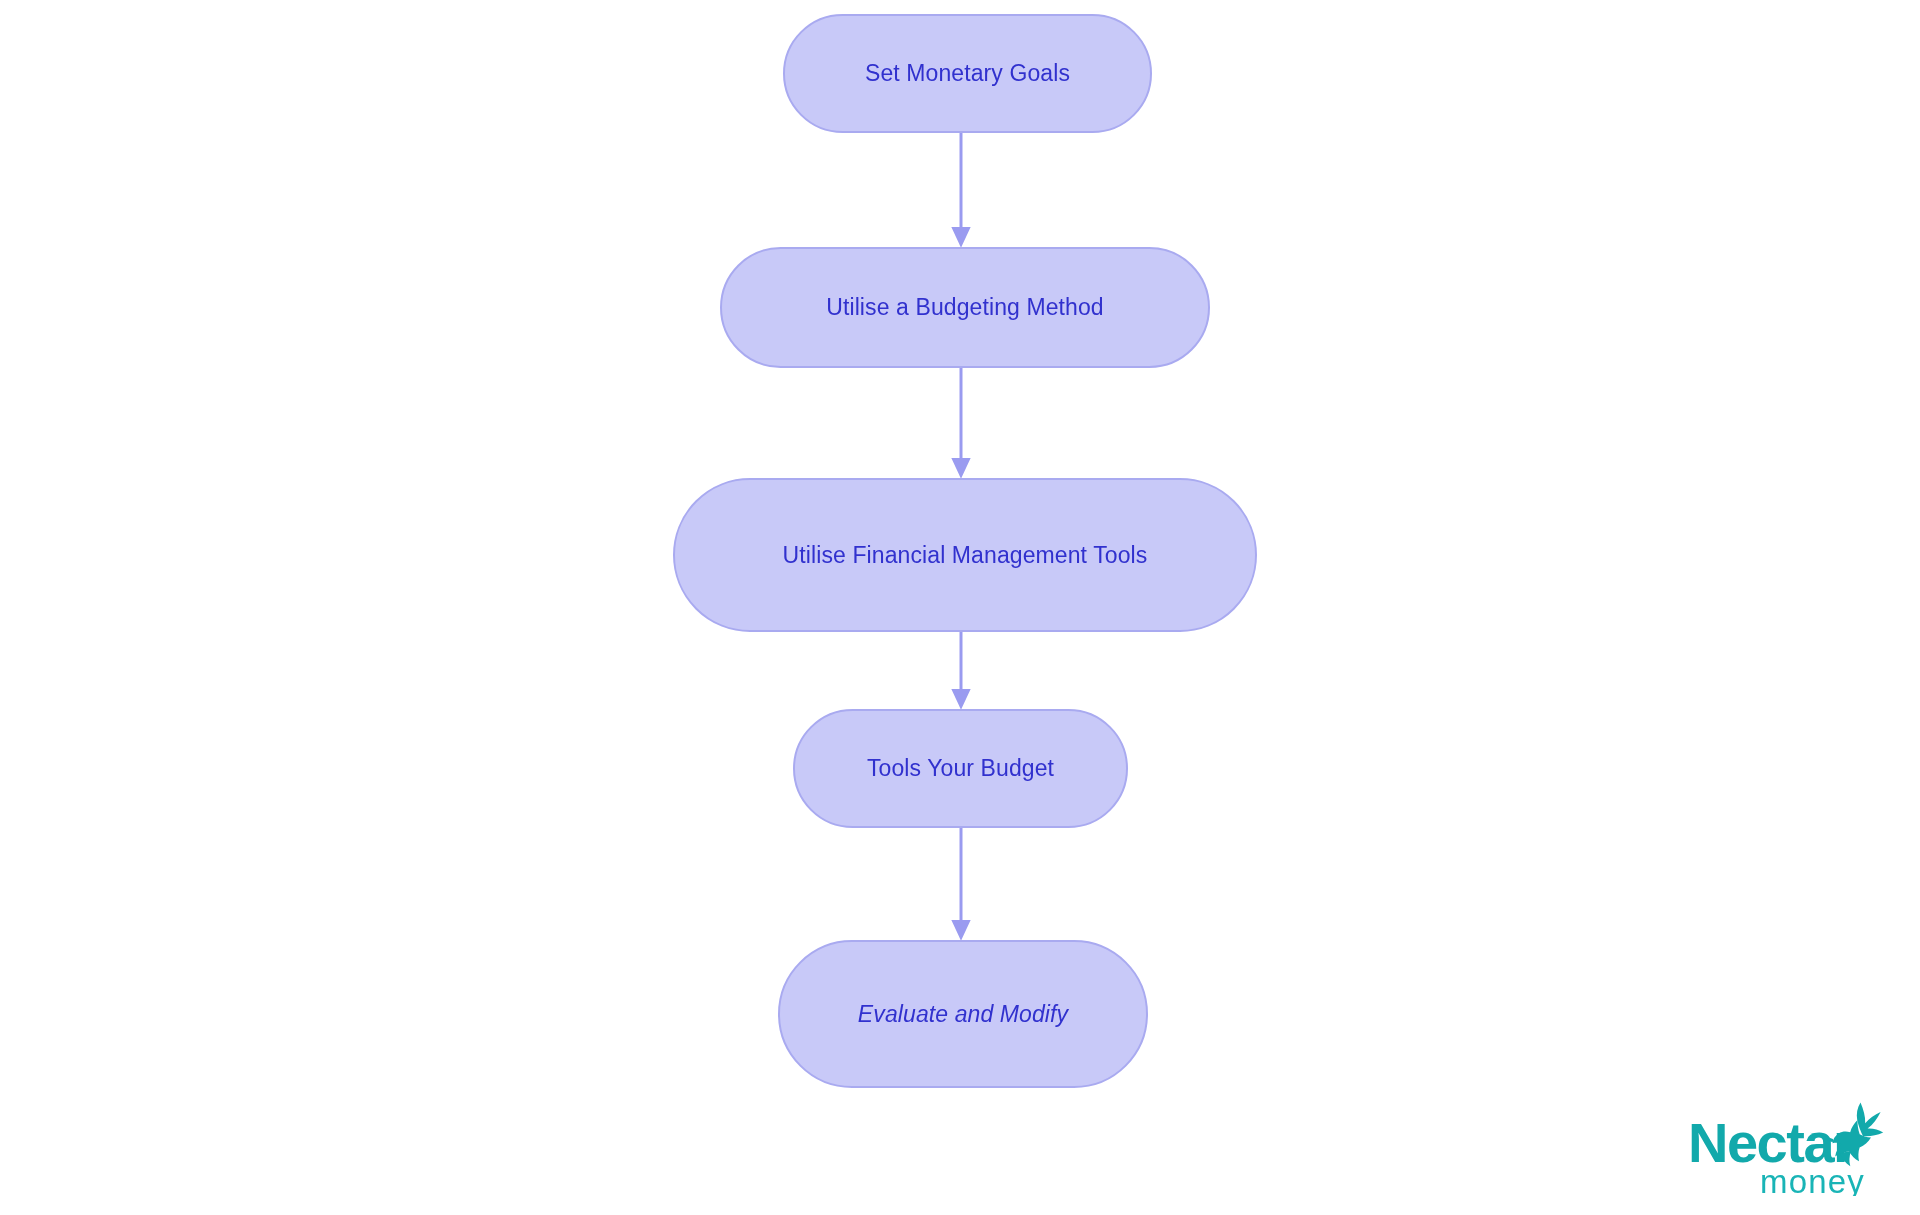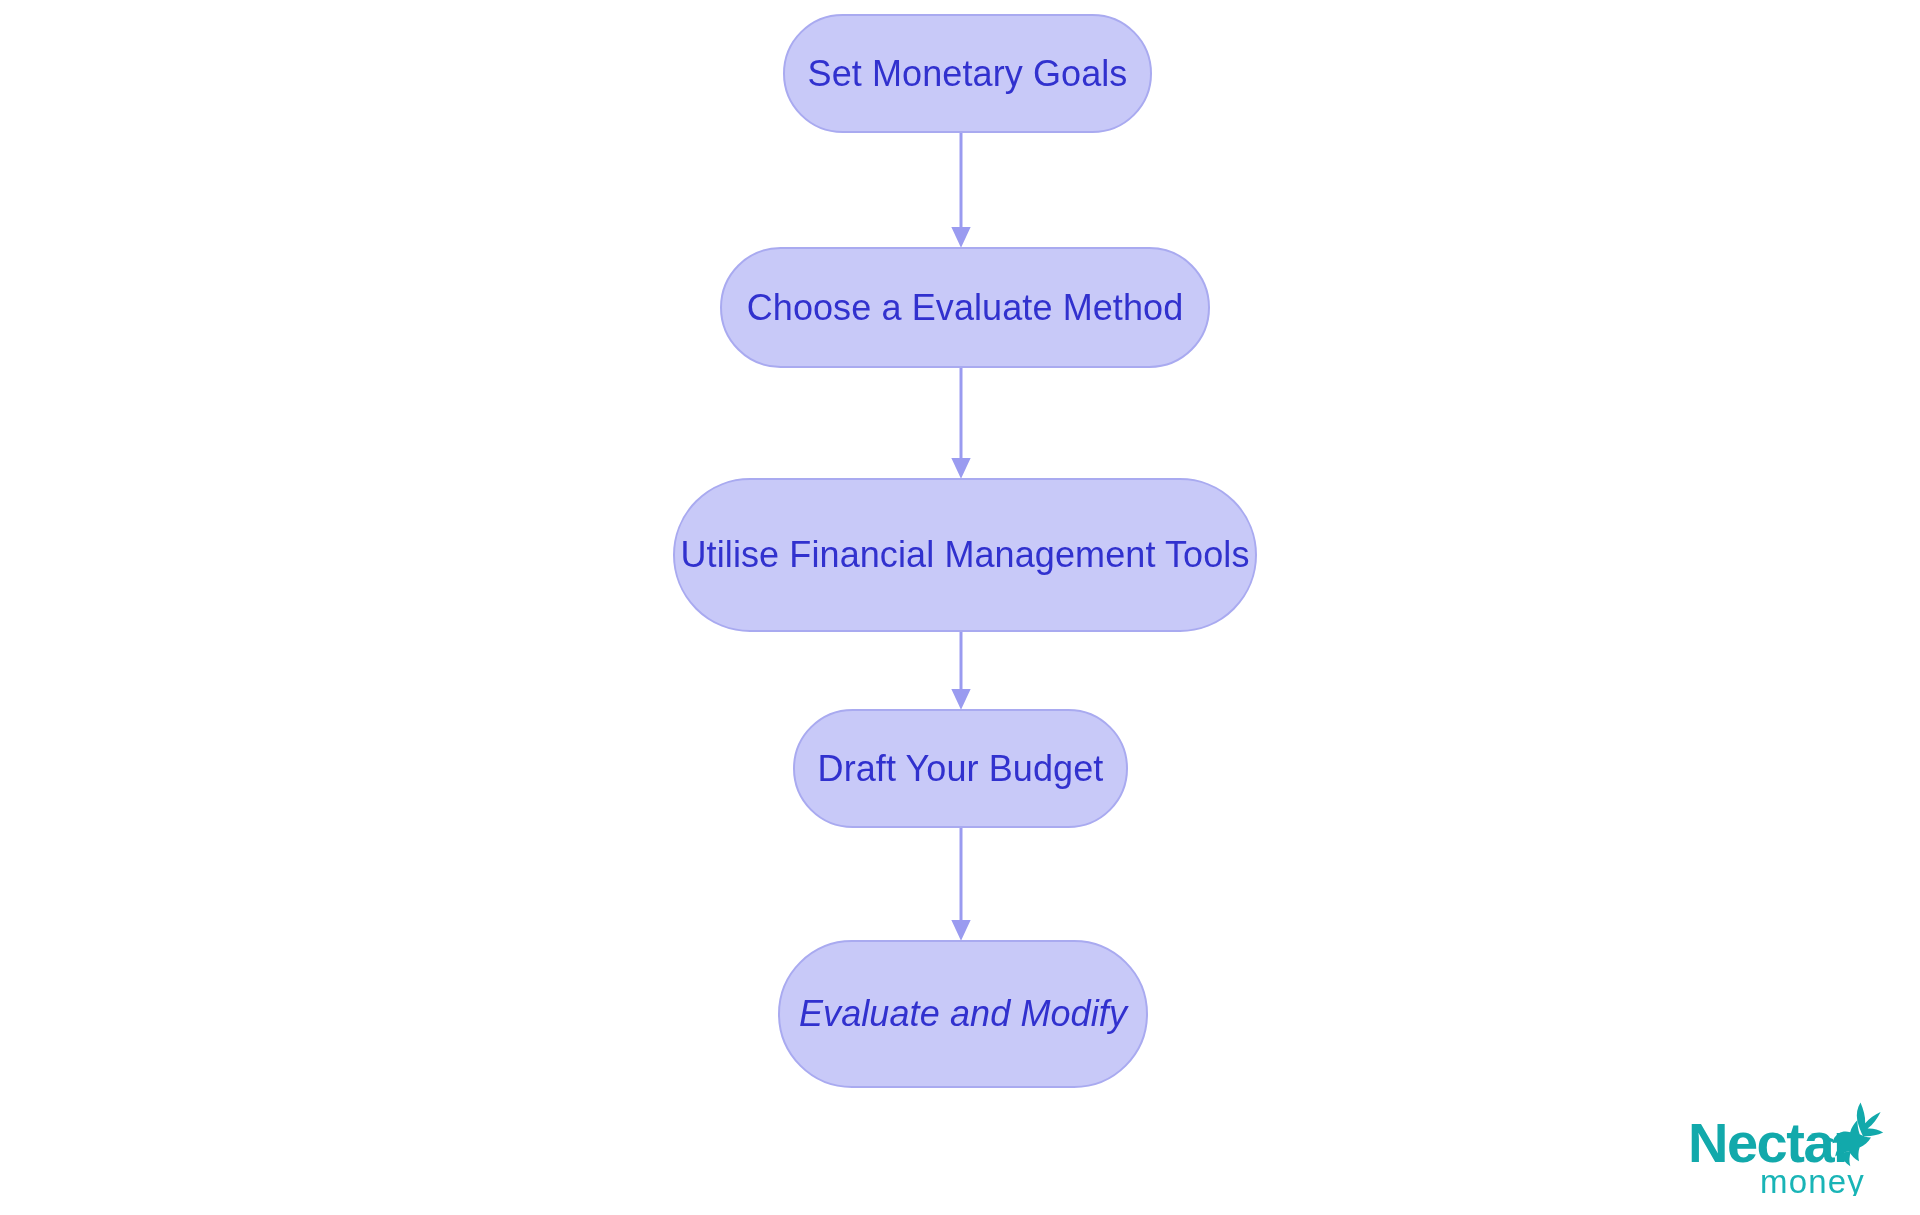--- a/index.html
+++ b/index.html
@@ -39,21 +39,21 @@
   
   .flow-node {
     position: absolute;
     display: flex;
     align-items: center;
     justify-content: center;
     background: #c8c9f8;
     border: 2px solid #a9aaf0;
     border-radius: 999px;
     color: #3131ce;
-    font-size: 36px;
+    font-size: 23px;
     font-weight: 400;
     letter-spacing: 0.1px;
     line-height: 1.15;
     white-space: nowrap;
     text-align: center;
   }
 
   .flow-node-label {
     display: block;
     padding: 0 14px;
@@ -95,29 +95,29 @@
       <line x1="961" y1="600" x2="961" y2="690"></line>
       <line x1="961" y1="828" x2="961" y2="921"></line>
     </g>
   </svg>
 
   <div class="flow-node" id="node-0">
     <span class="flow-node-label">Set Monetary Goals</span>
   </div>
 
   <div class="flow-node" id="node-1">
-    <span class="flow-node-label">Choose a Evaluate Method</span>
+    <span class="flow-node-label">Utilise a Budgeting Method</span>
   </div>
 
   <div class="flow-node" id="node-2">
     <span class="flow-node-label">Utilise Financial Management Tools</span>
   </div>
 
   <div class="flow-node" id="node-3">
-    <span class="flow-node-label">Draft Your Budget</span>
+    <span class="flow-node-label">Tools Your Budget</span>
   </div>
 
   <div class="flow-node" id="node-4">
     <span class="flow-node-label">Evaluate and Modify</span>
   </div>
 
   <div id="brand-logo">
     <svg viewBox="0 0 200 96" xmlns="http://www.w3.org/2000/svg">
 
       <text x="0" y="62" font-family="'Liberation Sans','DejaVu Sans',sans-serif" font-size="56" font-weight="700" fill="#12a9ab" letter-spacing="-1.5">Nectar</text>

